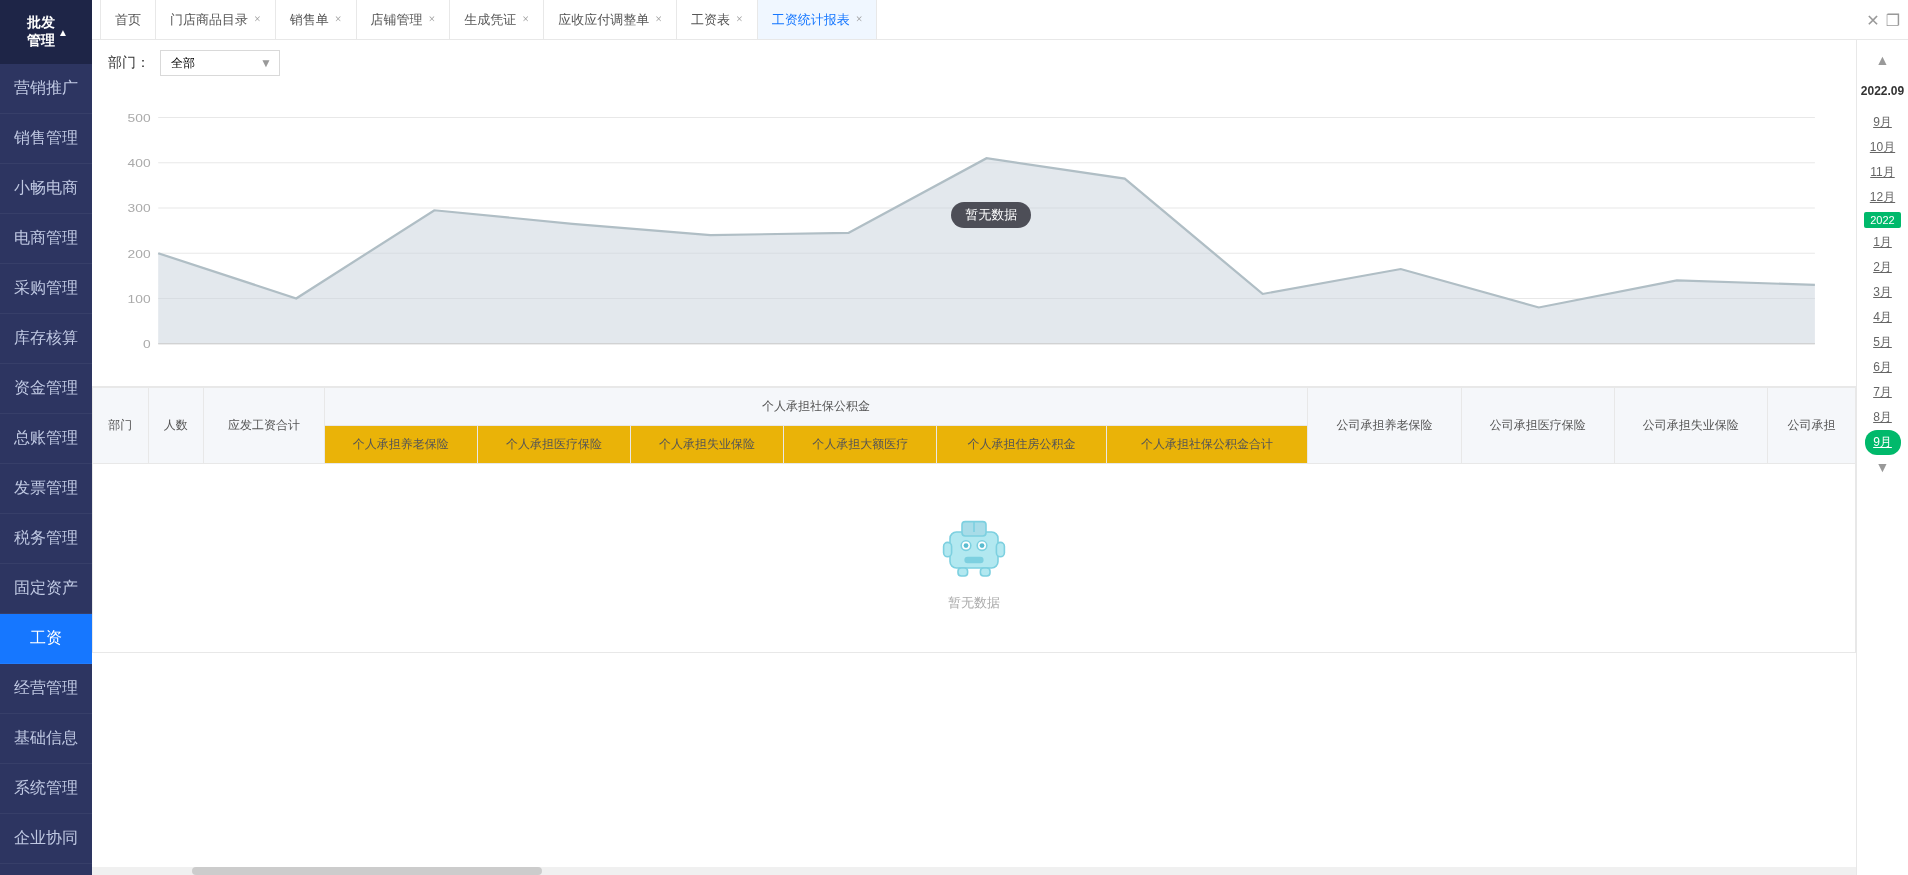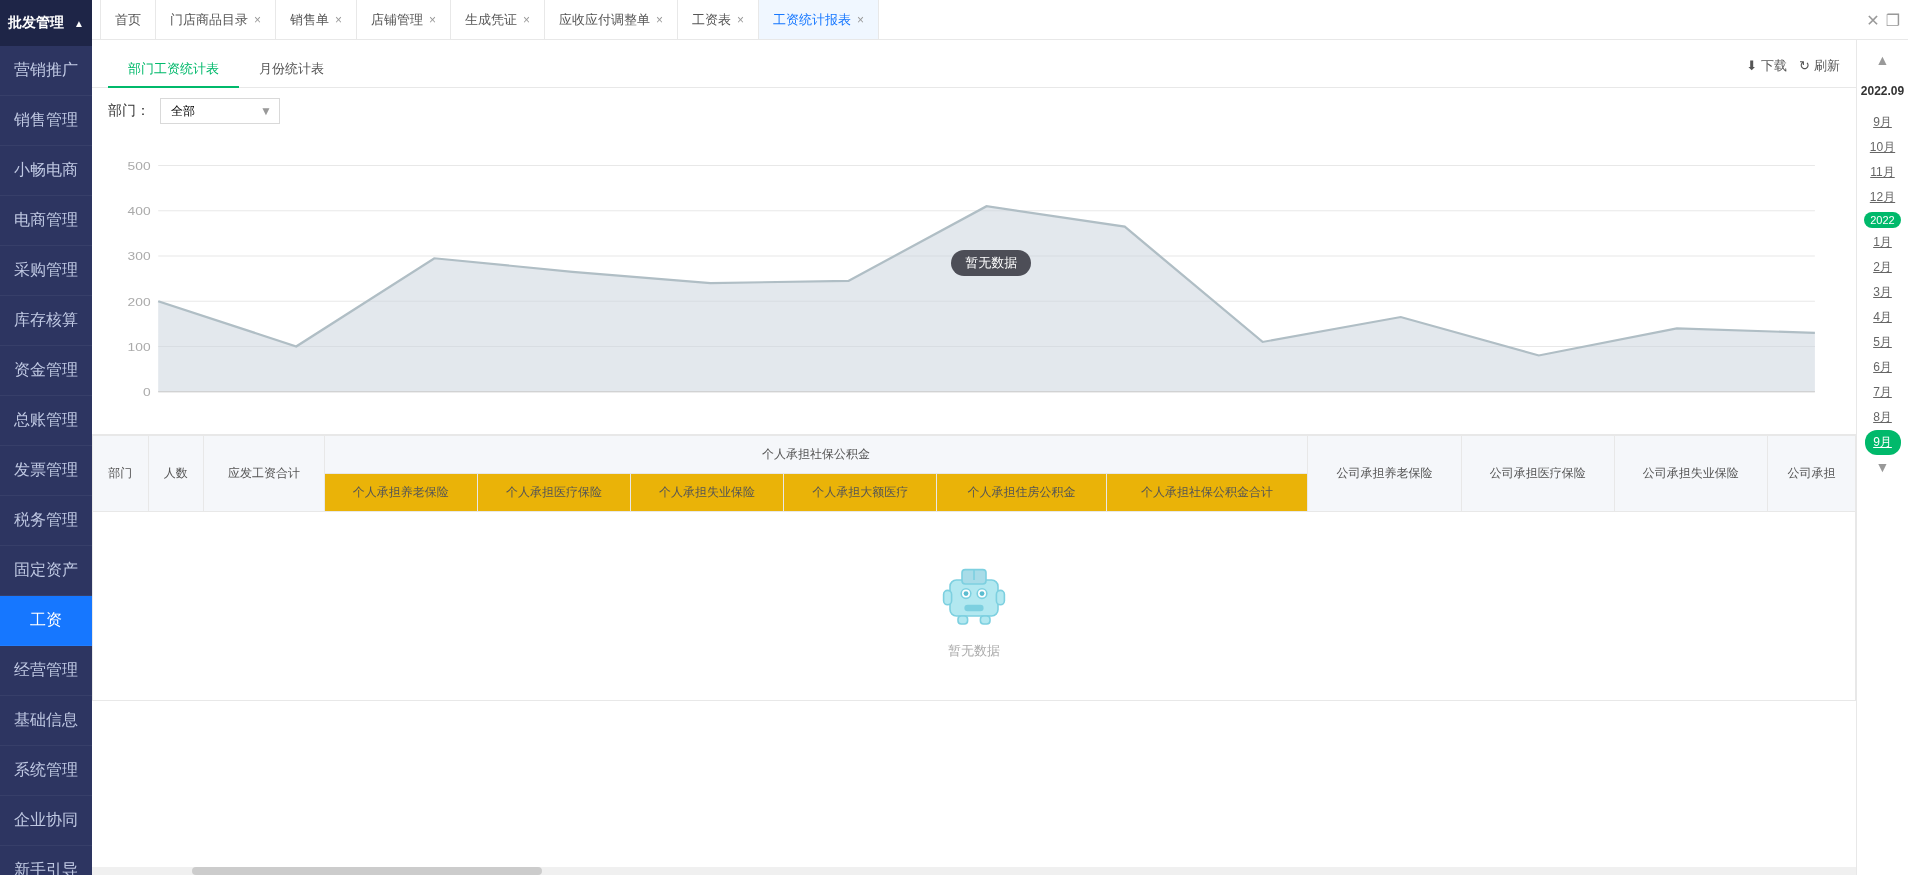--- a/index.html
+++ b/index.html
@@ -11,21 +11,21 @@
       background: #2d3561;
       color: #ccc;
       display: flex;
       flex-direction: column;
       height: 100%;
       flex-shrink: 0;
     }
     .sidebar-header {
       background: #1e2547;
       color: #fff;
-      padding: 14px 8px;
+      padding: 14px 24px;
       font-size: 14px;
       font-weight: bold;
       text-align: center;
       display: flex;
       align-items: center;
       justify-content: space-between;
       cursor: pointer;
     }
     .sidebar-header .arrow { font-size: 10px; }
     .sidebar-item {
@@ -61,20 +61,21 @@
     .tab {
       display: flex;
       align-items: center;
       padding: 0 14px;
       height: 100%;
       font-size: 13px;
       color: #555;
       cursor: pointer;
       border-right: 1px solid #e8e8e8;
       white-space: nowrap;
+      font-family: Liberation Serif, serif;
     }
     .tab:first-child { border-left: 1px solid #e8e8e8; }
     .tab.active { color: #1677ff; background: #f0f7ff; }
     .tab .close-icon { margin-left: 6px; color: #999; font-size: 12px; }
     .tab-close-btn {
       position: absolute;
       right: 8px;
       top: 50%;
       transform: translateY(-50%);
       display: flex;
@@ -266,21 +267,21 @@
     }
     .timeline-arrow {
       color: #999;
       cursor: pointer;
       font-size: 14px;
       padding: 4px;
     }
     .timeline-year-badge {
       background: #00b96b;
       color: #fff;
-      border-radius: 8px;
+      border-radius: 2px;
       padding: 2px 6px;
       font-size: 11px;
       margin: 2px 0;
     }
 
     
     .h-scroll {
       height: 8px;
       background: #f0f0f0;
       flex-shrink: 0;
@@ -341,36 +342,20 @@
     <div class="tab-close-btn">
       <span title="close">✕</span>
       <span title="restore">❐</span>
     </div>
   </div>
 
   <div style="display:flex;flex:1;overflow:hidden;">
 
     <div class="content">
 
-      <div class="sub-tabs">
-        <div class="sub-tabs-left" id="sub-tabs-left">
-            <div class="sub-tab active">部门工资统计表</div>
-            <div class="sub-tab">月份统计表</div>
-          </div>
-        <div class="sub-tabs-right">
-          <div class="action-btn">
-            <span>⬇</span>
-            <span>下载</span>
-          </div>
-          <div class="action-btn">
-            <span>↻</span>
-            <span>刷新</span>
-          </div>
-        </div>
-      </div>
 
       <div class="toolbar">
         <label>部门：</label>
         <div class="select-wrapper">
           <select id="dept-select"><option value="全部">全部</option><option value="销售部">销售部</option><option value="财务部">财务部</option><option value="技术部">技术部</option><option value="运营部">运营部</option></select>
           <span class="chevron">▼</span>
         </div>
       </div>
 
       <div class="chart-container">

